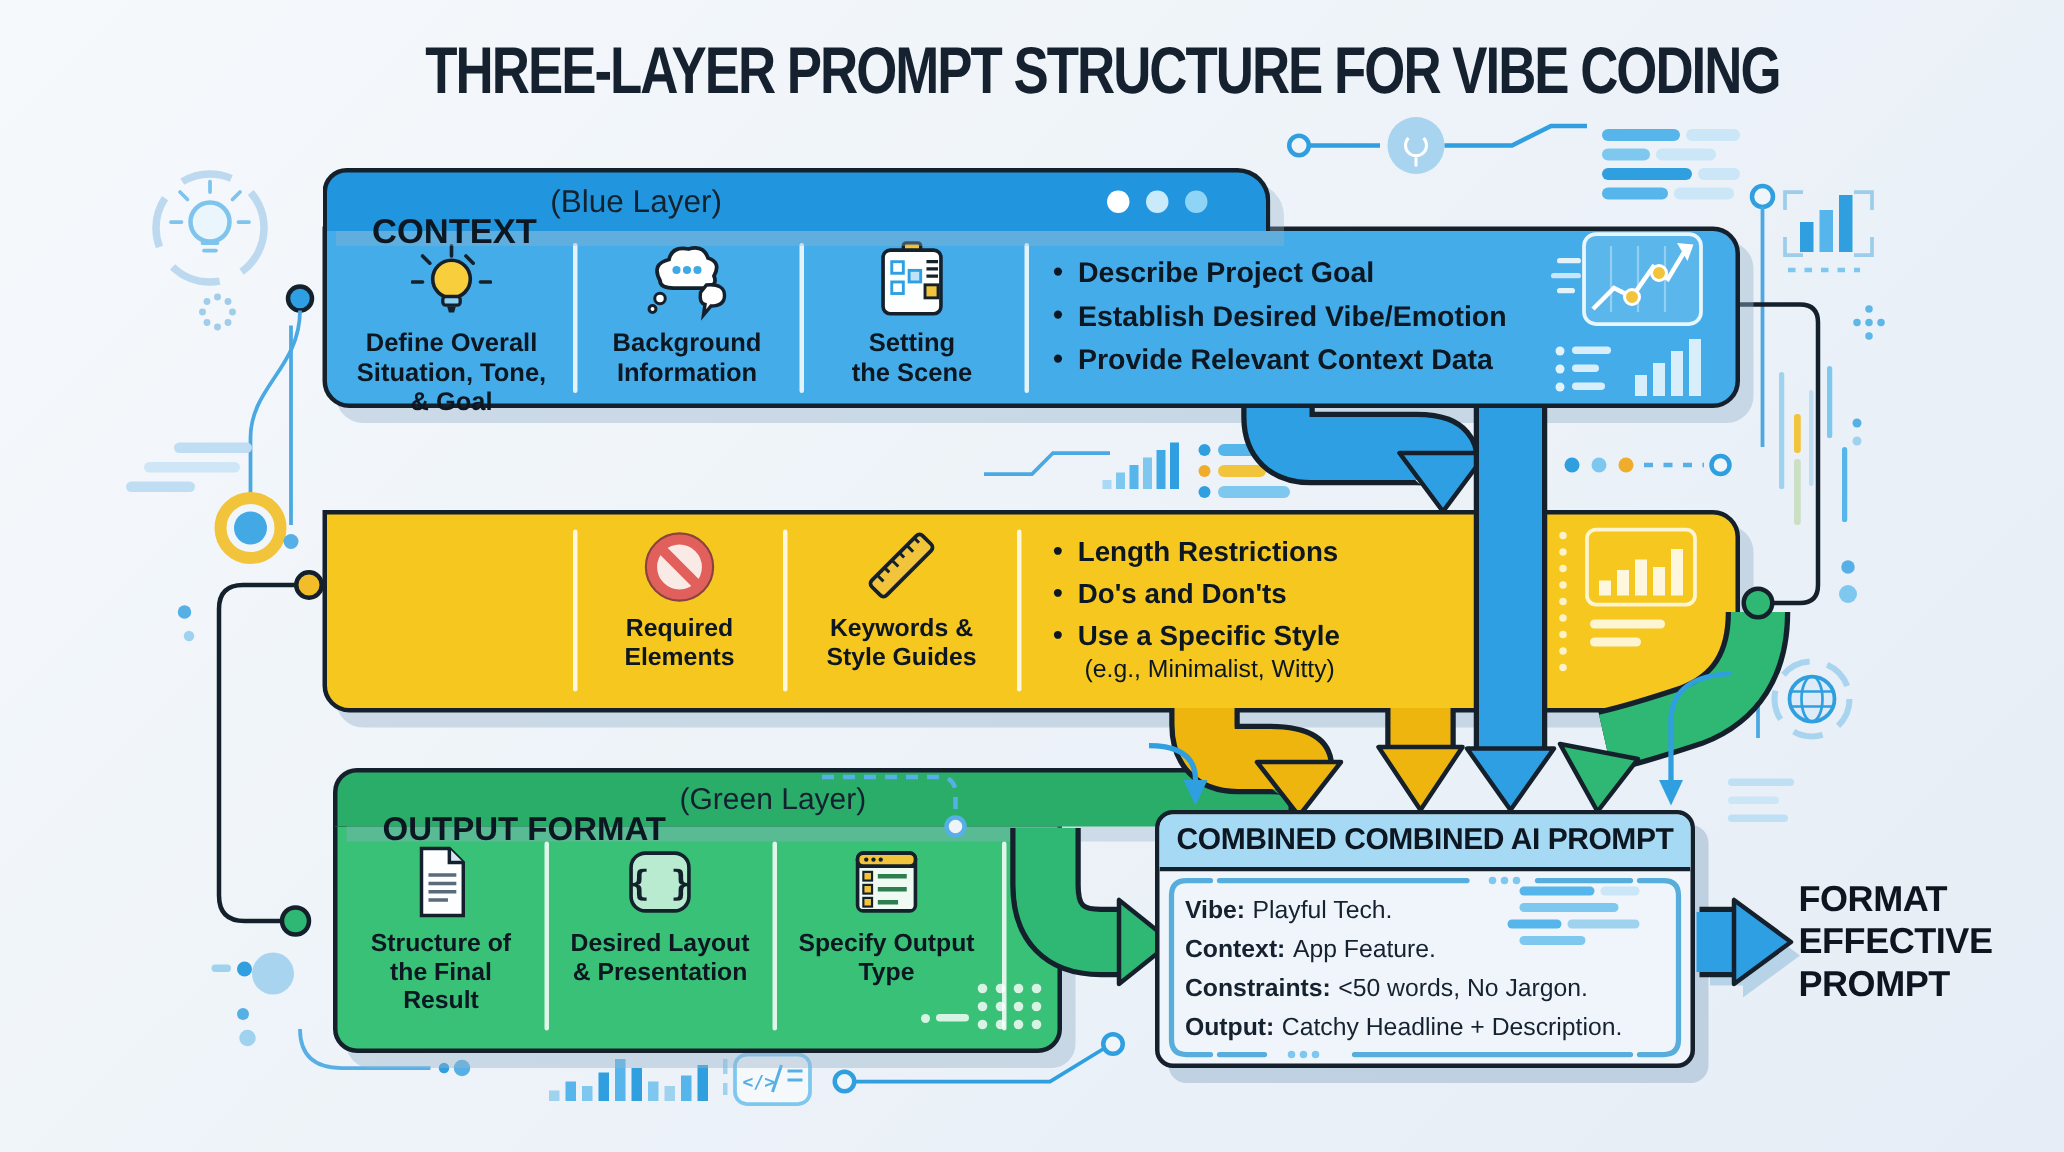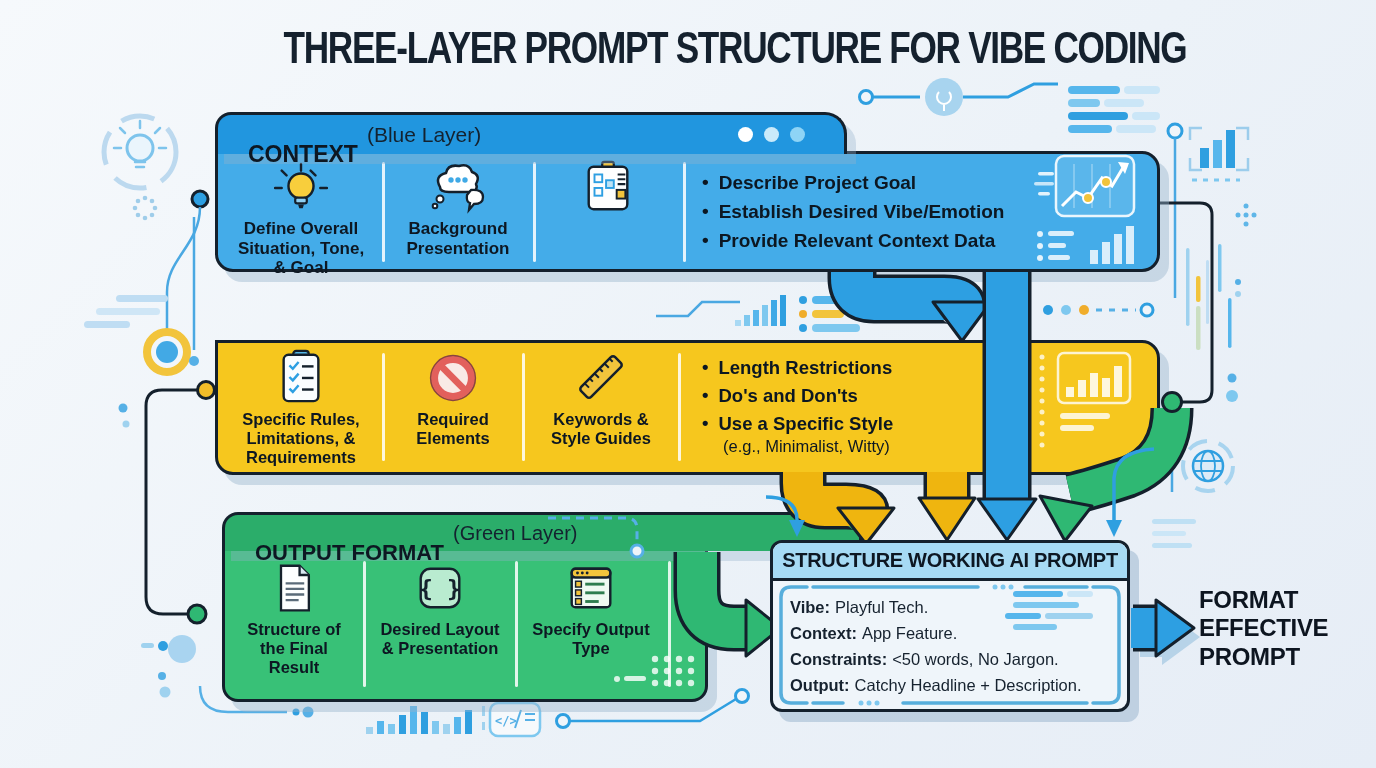--- a/index.html
+++ b/index.html
@@ -246,34 +246,36 @@
             <path d="M13,27 Q7,16 19,13 Q21,4 32,6 Q42,3 45,12 Q54,15 49,24 Q52,31 42,32 L22,32 Q13,32 13,27 Z" fill="#FFFFFF" stroke="#14202C" stroke-width="2.5"></path>
             <circle cx="24" cy="20" r="2.7" fill="#3FA9E6"></circle>
               <circle cx="31" cy="20" r="2.7" fill="#3FA9E6"></circle>
               <circle cx="38" cy="20" r="2.7" fill="#3FA9E6"></circle>
             <circle cx="13" cy="39" r="3.5" fill="#FFFFFF" stroke="#14202C" stroke-width="2"></circle>
             <circle cx="8" cy="46" r="2.3" fill="#FFFFFF" stroke="#14202C" stroke-width="2"></circle>
             <path d="M44,30 Q56,29 56,37 Q56,44 47,44 L42,50 L43,43 Q39,42 40,35 Z" fill="#FFFFFF" stroke="#14202C" stroke-width="2.3"></path>
           </svg>
         </div>
         <div class="clabel" style="font-size:17px">Background
-Presentation</div>
+Information</div>
       </div>
       <div class="col" style="left:320px;top:2px;width:140px">
         <div class="ic">
           <svg width="54" height="54" viewBox="0 0 56 56">
             <rect x="22" y="2" width="12" height="8" rx="2" fill="#F2C43C" stroke="#14202C" stroke-width="2.3"></rect>
             <rect x="8" y="7" width="40" height="44" rx="5" fill="#FDFEFE" stroke="#14202C" stroke-width="2.5"></rect>
             <rect x="14" y="15" width="8" height="8" fill="none" stroke="#2D9FE2" stroke-width="2"></rect>
             <rect x="14" y="29" width="8" height="8" fill="none" stroke="#2D9FE2" stroke-width="2"></rect>
             <rect x="26" y="21" width="8" height="8" fill="#BEE3F6" stroke="#2D9FE2" stroke-width="2"></rect>
             <path d="M38,15 h8 M38,20 h8 M38,25 h8" stroke="#14202C" stroke-width="2.2"></path>
             <rect x="37" y="31" width="9" height="9" fill="#F2C43C" stroke="#14202C" stroke-width="2"></rect>
           </svg>
         </div>
+        <div class="clabel" style="font-size:17px">Setting
+the Scene</div>
       </div>
       <div class="bullets" style="left:484px;top:18px;width:340px;font-size:19px">
         <div class="b" style="margin-bottom:7px">
             <span class="bm">•</span>
             <span>Describe Project Goal</span>
           </div>
         <div class="b" style="margin-bottom:7px">
             <span class="bm">•</span>
             <span>Establish Desired Vibe/Emotion</span>
           </div>
@@ -304,37 +306,20 @@
           <rect x="96" y="72" width="8" height="38" fill="rgba(255,255,255,.8)"></rect>
       </svg>
     </div>
   </div>
 
   <div class="layer" style="left:215px;top:308px;width:945px;height:167px;z-index:2">
     <div class="lbody" style="top:32px;width:945px;height:135px;background:#F6C71E;border-radius:0 18px 18px 18px">
       <div class="vdiv" style="left:164px;top:10px;height:108px"></div>
       <div class="vdiv" style="left:304px;top:10px;height:108px"></div>
       <div class="vdiv" style="left:460px;top:10px;height:108px"></div>
-      <div class="col" style="left:8px;top:4px;width:150px">
-        <div class="ic">
-          <svg width="54" height="56" viewBox="0 0 56 58">
-            <rect x="20" y="2" width="16" height="8" rx="3" fill="#56B8E8" stroke="#14202C" stroke-width="2.3"></rect>
-            <rect x="10" y="6" width="36" height="48" rx="5" fill="#FAFDFF" stroke="#14202C" stroke-width="2.5"></rect>
-            <path d="M16,17 l3.5,3.5 l6,-7" fill="none" stroke="#2D9FE2" stroke-width="2.5"></path>
-              <path d="M29,18 h12" stroke="#14202C" stroke-width="2.5"></path>
-            <path d="M16,29 l3.5,3.5 l6,-7" fill="none" stroke="#2D9FE2" stroke-width="2.5"></path>
-              <path d="M29,30 h12" stroke="#14202C" stroke-width="2.5"></path>
-            <path d="M16,41 l3.5,3.5 l6,-7" fill="none" stroke="#2D9FE2" stroke-width="2.5"></path>
-              <path d="M29,42 h12" stroke="#14202C" stroke-width="2.5"></path>
-          </svg>
-        </div>
-        <div class="clabel" style="font-size:16.5px">Specific Rules,
-Limitations, &amp;
-Requirements</div>
-      </div>
       <div class="col" style="left:172px;top:4px;width:126px">
         <div class="ic">
           <svg width="54" height="54" viewBox="0 0 56 56">
             <circle cx="28" cy="28" r="23" fill="none" stroke="#8A4440" stroke-width="2"></circle>
             <circle cx="28" cy="28" r="19" fill="#F9EAE6" stroke="#E2605C" stroke-width="7"></circle>
             <line x1="15" y1="15" x2="41" y2="41" stroke="#E2605C" stroke-width="7"></line>
           </svg>
         </div>
         <div class="clabel" style="font-size:16.5px">Required
 Elements</div>
@@ -504,21 +489,21 @@
       <path d="M1154,449 Q1116,451 1114,478 L1114,520" stroke="#2F9FE0" stroke-width="3.5" fill="none"></path>
       <polygon points="1106,520 1122,520 1114,537" fill="#2F9FE0"></polygon>
     </g>
     <g>
       <path d="M548,518 L626,518 Q637,518 637,529 L637,543" stroke="#56B0E6" stroke-width="3" fill="none" stroke-dasharray="8 6"></path>
       <circle cx="637" cy="551" r="6" fill="#EFF4F9" stroke="#56B0E6" stroke-width="3"></circle>
     </g>
   </svg>
 
   <div class="combined">
-    <div class="cheader">STRUCTURE WORKING AI PROMPT</div>
+    <div class="cheader">COMBINED COMBINED AI PROMPT</div>
     <div class="cbody">
       <svg class="abs" style="left:0;top:0" width="354" height="128" viewBox="0 0 354 128">
         <path d="M34,6 L18,6 Q8,6 8,16 L8,112 Q8,122 18,122 L34,122" fill="none" stroke="#57AEDC" stroke-width="3.5" stroke-linecap="round"></path>
         <path d="M320,6 L336,6 Q346,6 346,16 L346,112 Q346,122 336,122 L320,122" fill="none" stroke="#57AEDC" stroke-width="3.5" stroke-linecap="round"></path>
         <path d="M40,6 H205 M252,6 H314 M40,122 H70 M130,122 H314" fill="none" stroke="#57AEDC" stroke-width="3.5" stroke-linecap="round"></path>
         <g fill="#7EC8EF">
           <circle cx="222" cy="6" r="2.5"></circle>
             <circle cx="230" cy="6" r="2.5"></circle>
             <circle cx="238" cy="6" r="2.5"></circle>
           <circle cx="88" cy="122" r="2.5"></circle>

